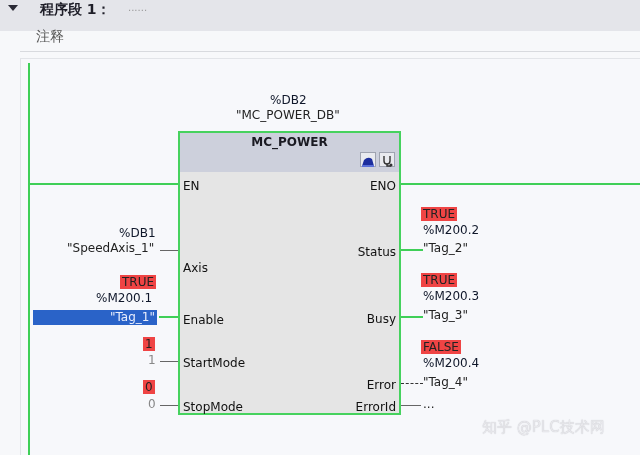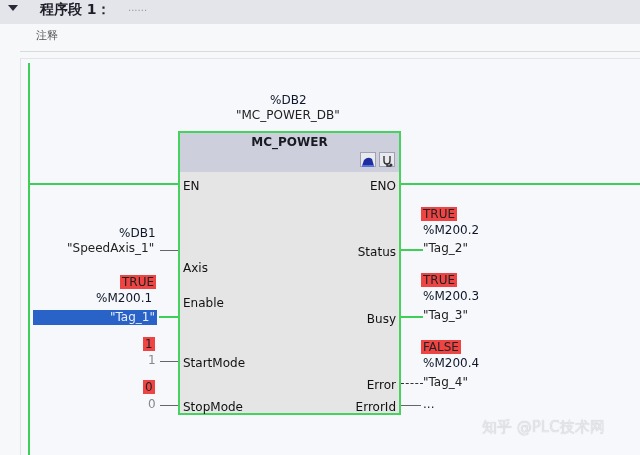--- a/index.html
+++ b/index.html
@@ -1,21 +1,21 @@
 <!DOCTYPE html>
 <html><head>
 <meta charset="utf-8">
 <style>
   html,body{margin:0;padding:0;}
   body{width:640px;height:455px;position:relative;overflow:hidden;background:#f7f8fa;font-family:"DejaVu Sans","Liberation Sans",sans-serif;}
-  .hdr{position:absolute;left:0;top:0;width:640px;height:24px;background:#e4e5ea;}
+  .hdr{position:absolute;left:0;top:0;width:640px;height:31px;background:#e4e5ea;}
   .hdr .tri{position:absolute;left:8px;top:5px;width:0;height:0;border-left:5px solid transparent;border-right:5px solid transparent;border-top:6px solid #2a2a36;}
   .hdr .title{position:absolute;left:40px;top:1px;font-size:14px;font-weight:bold;color:#1e1e28;}
   .hdr .dots{position:absolute;left:128px;top:2px;font-size:10px;color:#999;}
-  .comment{position:absolute;left:36px;top:28px;font-size:11px;color:#555;}
+  .comment{position:absolute;left:36px;top:28px;font-size:14px;color:#555;}
   .sep1{position:absolute;left:20px;top:51px;width:620px;height:1px;background:#d8dade;}
   .sep2{position:absolute;left:20px;top:58px;width:620px;height:1px;background:#e2e4e8;}
   .canvas{position:absolute;left:20px;top:59px;width:620px;height:396px;background:#f7f8fb;border-left:1px solid #e1e3e8;}
   .g{position:absolute;background:#3fcf57;}
   .rail{left:28px;top:63px;width:2px;height:392px;}
   .box{position:absolute;left:178px;top:131px;width:223px;height:284px;border:2px solid #46d25e;background:#e5e5e5;box-sizing:border-box;}
   .box .head{position:absolute;left:0;top:0;width:100%;height:39px;background:#cdd0dc;}
   .box .name{position:absolute;left:0;width:100%;top:2px;text-align:center;font-size:12px;font-weight:bold;color:#1a1a22;}
   .ic{position:absolute;top:19px;width:16px;height:15px;border:1px solid #9fa3b0;background:#e9eaef;box-sizing:border-box;}
   .ic1{left:180px;}
@@ -68,21 +68,21 @@
           <path d="M4 1 V6 Q4 9 7 9 Q10 9 10 6 V1" stroke="#333" stroke-width="1.4" fill="none"></path>
           <path d="M7 9 V11 H11" stroke="#333" stroke-width="1.4" fill="none"></path>
           <circle cx="11" cy="10" r="1.5" fill="#333"></circle>
         </svg>
     </div>
   </div>
   <div class="pinl" style="top:46px;">EN</div>
   <div class="pinr" style="top:46px;">ENO</div>
   <div class="pinl" style="top:128px;text-align:center;">Axis</div>
   <div class="pinr" style="top:112px;">Status</div>
-  <div class="pinl" style="top:163px;text-align:center;">Enable</div>
+  <div class="pinl" style="top:180px;text-align:center;">Enable</div>
   <div class="pinr" style="top:179px;">Busy</div>
   <div class="pinl" style="top:223px;">StartMode</div>
   <div class="pinr" style="top:245px;">Error</div>
   <div class="pinl" style="top:267px;">StopMode</div>
   <div class="pinr" style="top:267px;">ErrorId</div>
 </div>
 
 <div class="lbl teal" style="left:119px;top:226px;">%DB1</div>
 <div class="lbl dark" style="left:67px;top:241px;">"SpeedAxis_1"</div>
 <div class="wire" style="left:160px;top:250px;width:18px;"></div>

